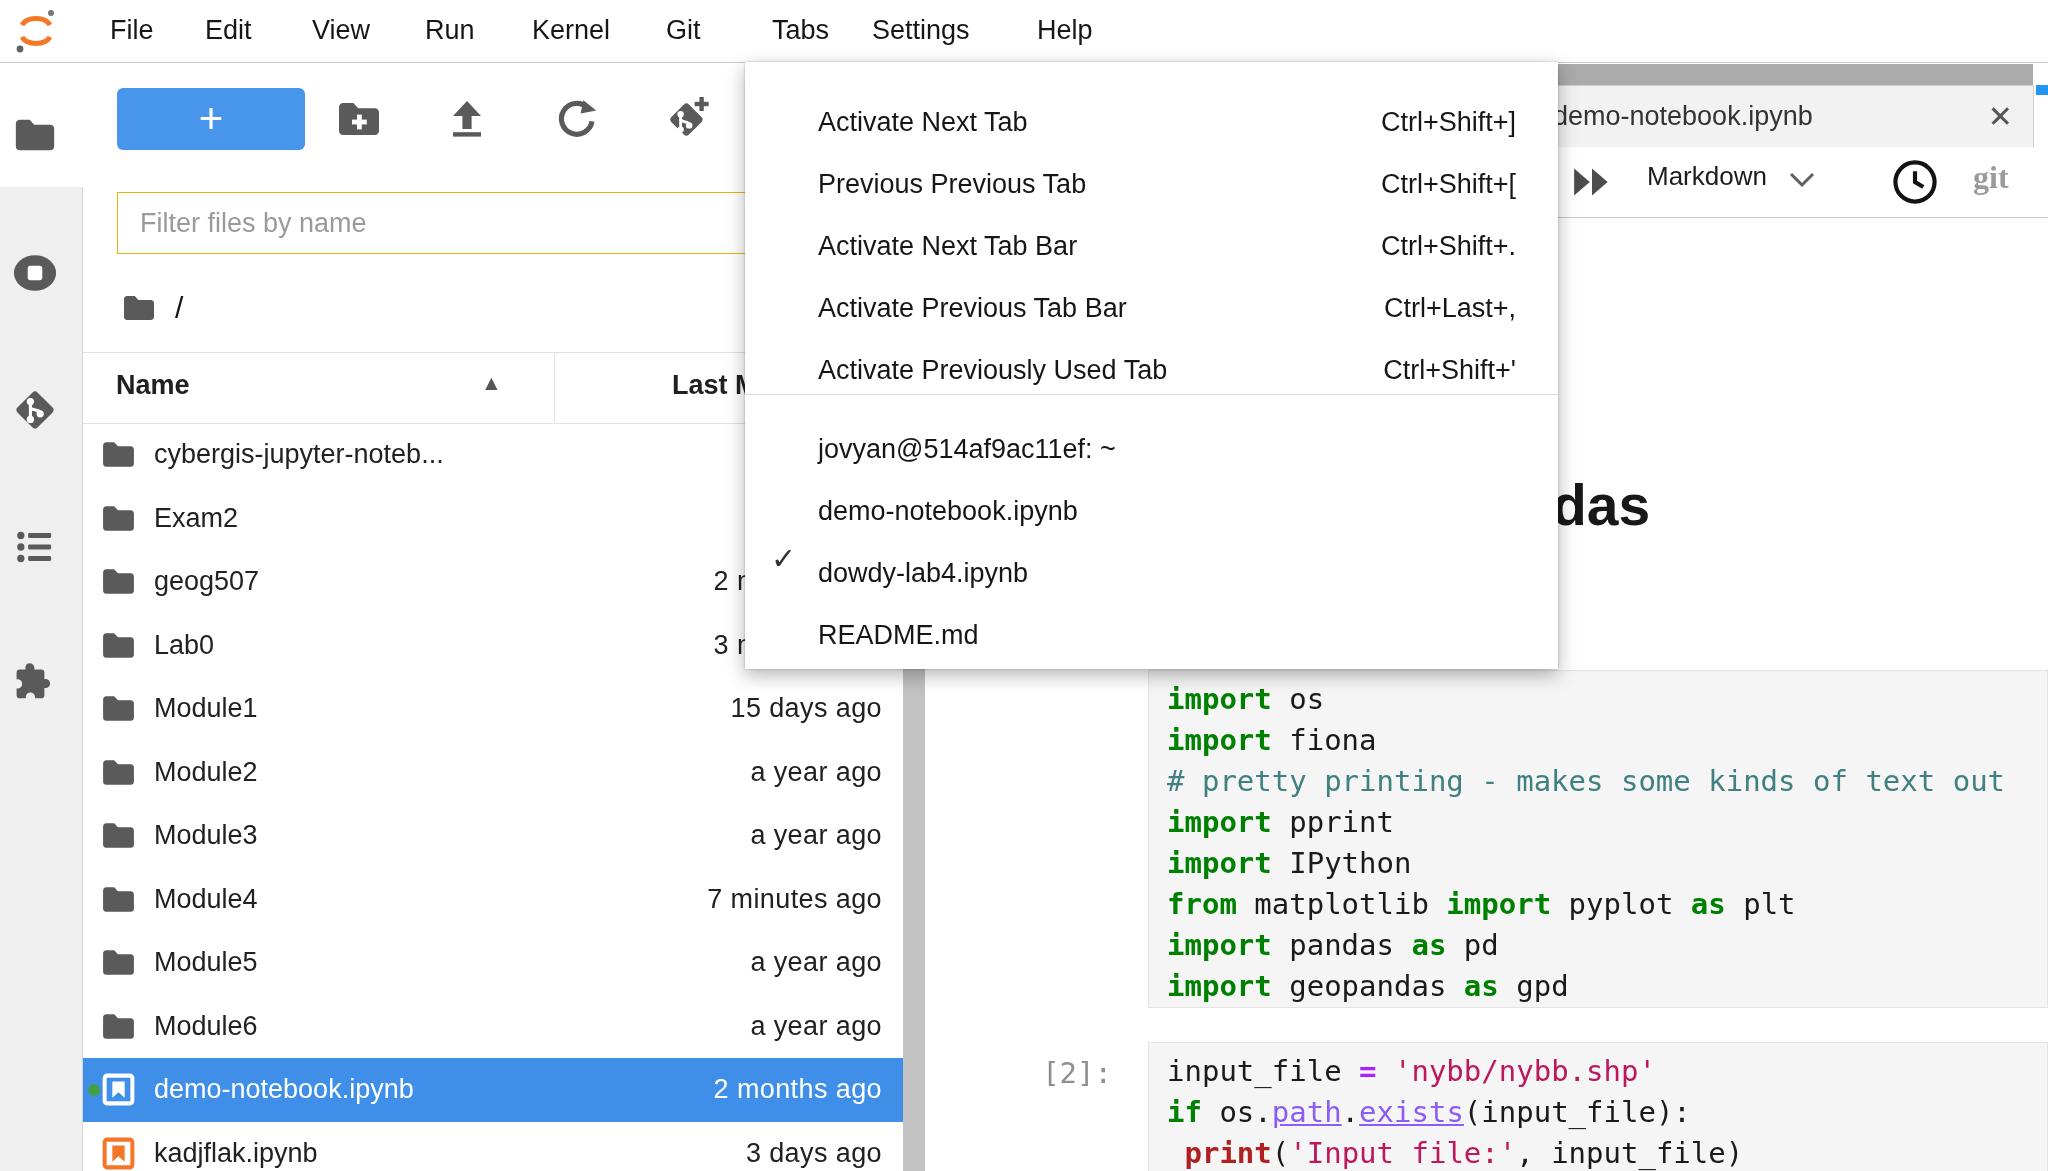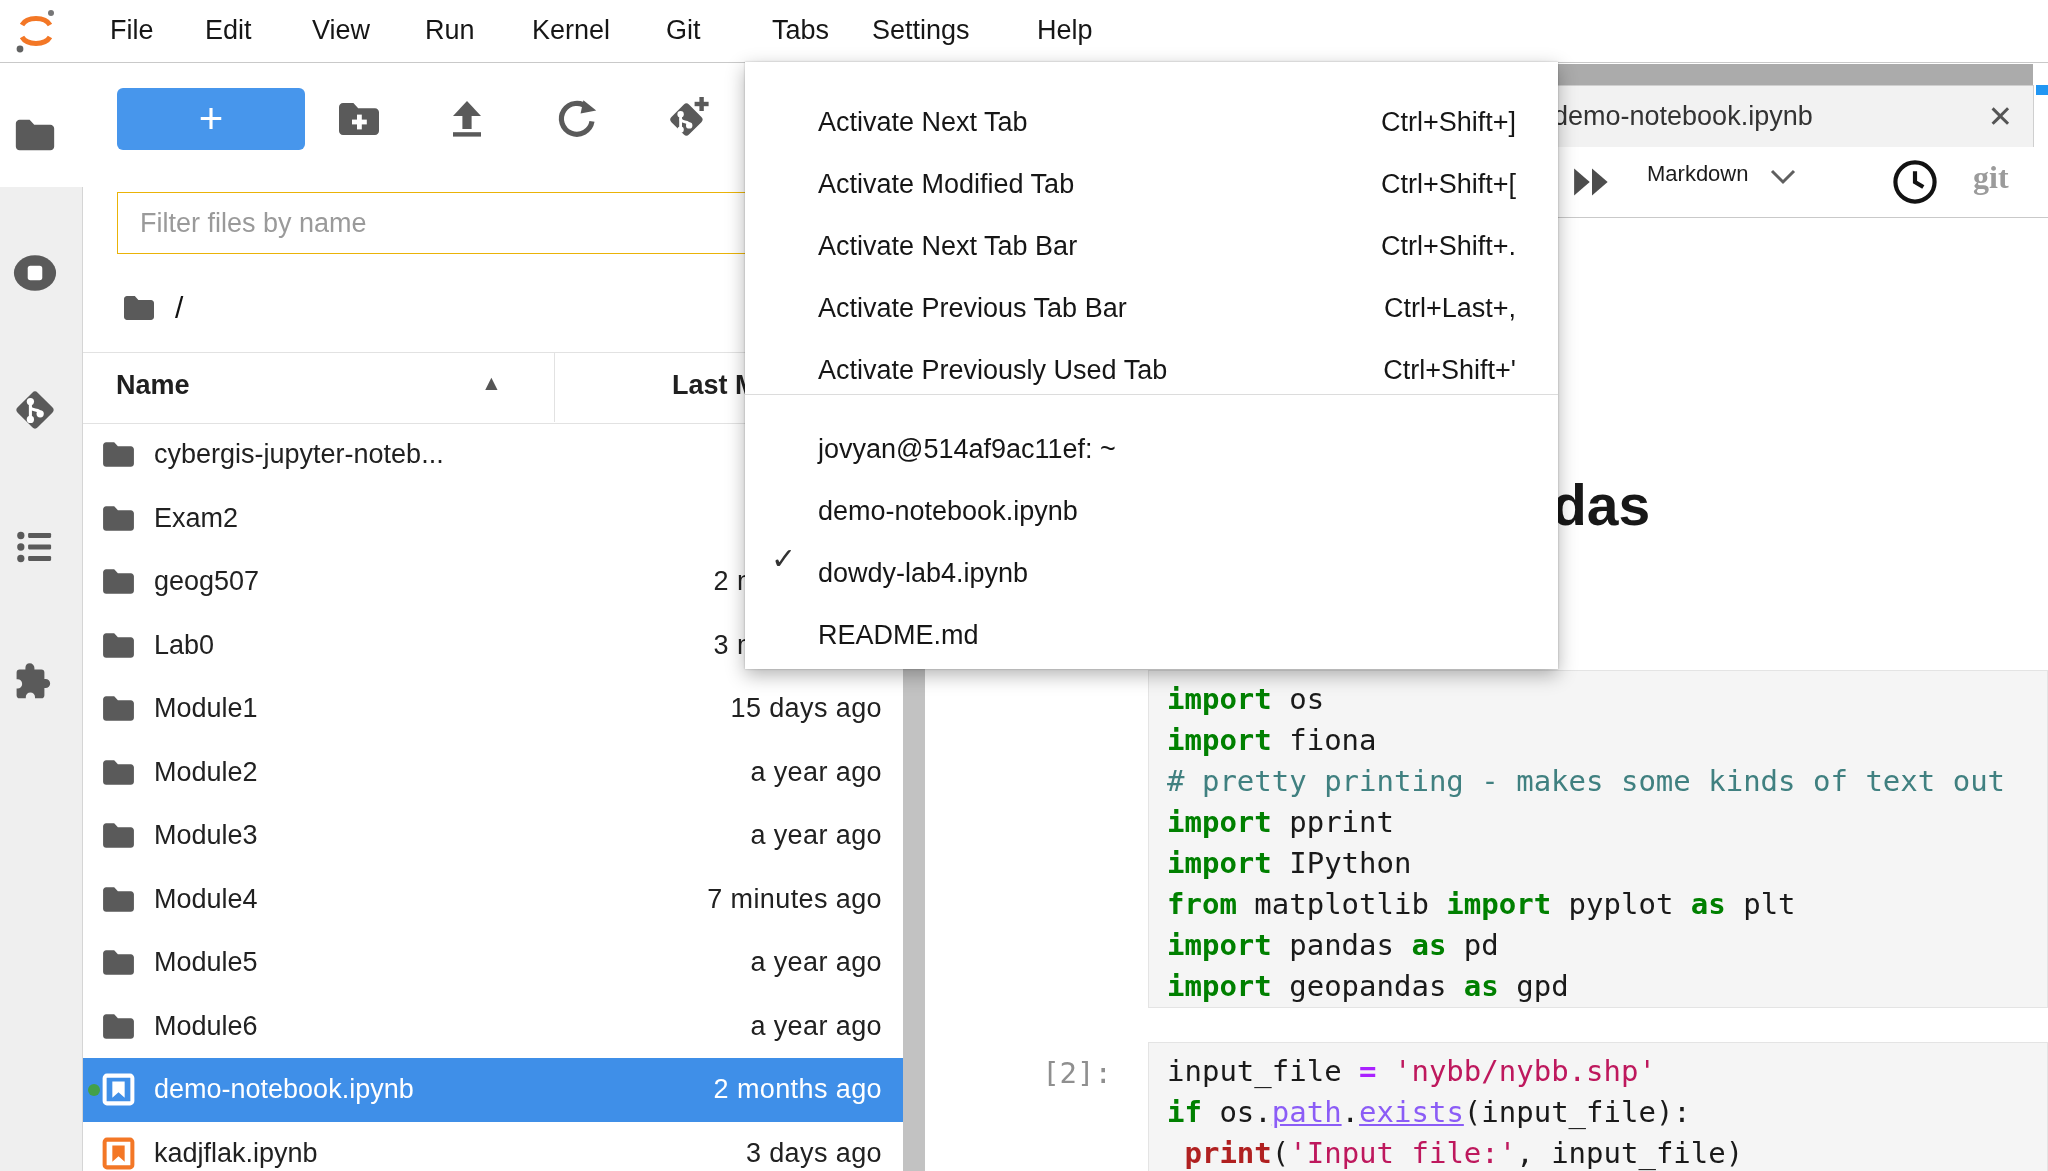--- a/index.html
+++ b/index.html
@@ -52,21 +52,21 @@
   
   #dock-topbar{position:absolute;left:925px;top:64px;width:1108px;height:21px;background:#ababab;}
   #next-tab-indicator{position:absolute;left:2036px;top:85px;width:12px;height:10px;background:#2196f3;}
   #nb-tab{position:absolute;left:1530px;top:85px;width:502px;height:61px;background:#f2f2f2;
           border:1px solid #cfcfcf;display:flex;align-items:center;font-size:27px;color:#333;}
   #nb-tab .title{margin-left:22px;white-space:nowrap;}
   #nb-tab .close{margin-left:auto;margin-right:20px;font-size:30px;color:#555;cursor:pointer;}
   #nb-toolbar{position:absolute;left:925px;top:147px;width:1123px;height:70px;background:#fff;
               border-bottom:1px solid #c9c9c9;}
   #tb-ffwd{position:absolute;left:648px;top:20px;}
-  #tb-celltype{position:absolute;left:722px;top:14px;font-size:22px;color:#1c1c1c;display:flex;align-items:center;}
+  #tb-celltype{position:absolute;left:722px;top:14px;font-size:26px;color:#1c1c1c;display:flex;align-items:center;}
   #tb-celltype svg{margin-left:22px;margin-top:6px;}
   #tb-clock{position:absolute;left:965px;top:10px;}
   #tb-git{position:absolute;left:1048px;top:12px;font-family:"Liberation Serif",serif;
           font-weight:bold;font-size:32px;color:#9b9b9b;}
   #md-heading{position:absolute;left:1552px;top:472px;font-size:57px;font-weight:bold;color:#181818;}
   .cell{position:absolute;background:#f5f5f5;border:1px solid #e4e4e4;overflow:hidden;
         font-family:"DejaVu Sans Mono",monospace;font-size:29px;line-height:41px;
         padding:8px 0 0 18px;white-space:pre;color:#1a1a1a;}
   .prompt{position:absolute;font-family:"DejaVu Sans Mono",monospace;font-size:29px;color:#8f8f8f;
           width:100px;text-align:right;}
@@ -320,21 +320,21 @@
       <div class="prompt" style="left: 1012px; top: 1056px;">[2]:</div>
       <div class="cell" style="left: 1148px; top: 1042px; width: 880px; height: 120px;"><div><span>input_file </span><span class="tok-op">=</span><span class="tok-str"> 'nybb/nybb.shp'</span></div><div><span class="tok-kw">if</span><span> os.</span><span class="tok-fn">path</span><span>.</span><span class="tok-fn">exists</span><span>(input_file):</span></div><div><span> </span><span class="tok-bi">print</span><span>(</span><span class="tok-str">'Input file:'</span><span>, input_file)</span></div></div>
     </div>
 
   <div id="tabs-menu">
       <div class="tm-row">
         <span>Activate Next Tab</span>
         <span class="sc">Ctrl+Shift+]</span>
       </div>
       <div class="tm-row">
-        <span>Activate Modified Tab</span>
+        <span>Previous Previous Tab</span>
         <span class="sc">Ctrl+Shift+[</span>
       </div>
       <div class="tm-row">
         <span>Activate Next Tab Bar</span>
         <span class="sc">Ctrl+Shift+.</span>
       </div>
       <div class="tm-row">
         <span>Activate Previous Tab Bar</span>
         <span class="sc">Ctrl+Last+,</span>
       </div>

